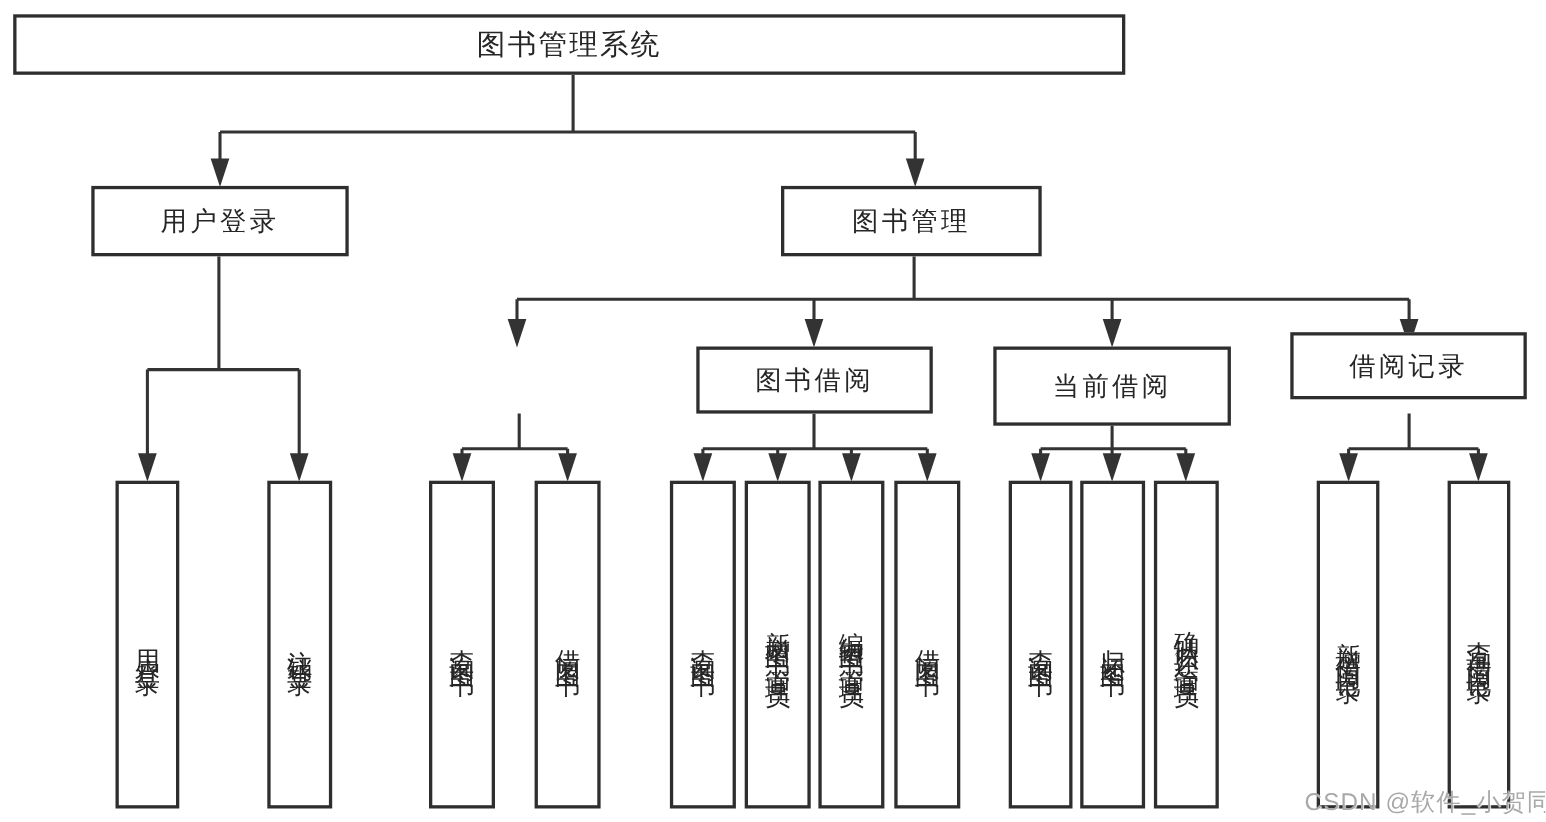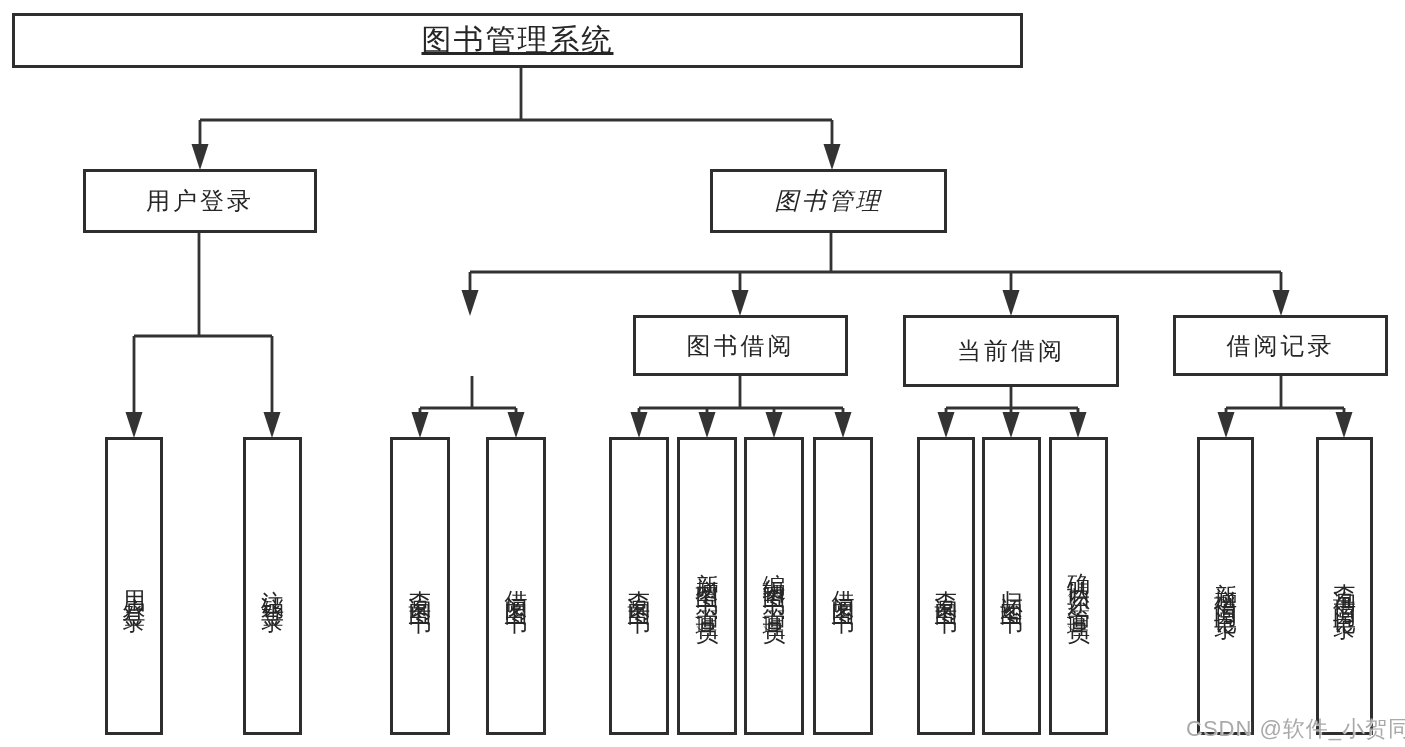--- a/index.html
+++ b/index.html
@@ -6,21 +6,21 @@
   .canvas {
     position:relative; width:1405px; height:747px; background:#ffffff;
     font-family:"Liberation Sans","DejaVu Sans",sans-serif; color:#262626; overflow:hidden;
   }
   .connectors { position:absolute; left:0; top:0; }
   .box {
     position:absolute; background:#ffffff; border:3px solid #2e2e2e; box-sizing:border-box;
     display:flex; align-items:center; justify-content:center;
   }
   .box.h span { font-size:24px; letter-spacing:3px; white-space:nowrap; }
-  .box.root span { font-size:30px; letter-spacing:2px;text-decoration:underline; }
+  .box.root span { font-size:26px; letter-spacing:2px; }
   .box.v span {
     writing-mode:vertical-rl; text-orientation:mixed;
     font-size:23px; letter-spacing:7px; line-height:1;
   }
   .watermark {
     position:absolute; left:1186px; top:714px; z-index:5;
     color:#a9a9a9; font-size:22px; letter-spacing:1px; white-space:nowrap;
     text-shadow:1px 1px 1px rgba(255,255,255,0.9);
   }
 </style>
@@ -62,31 +62,31 @@
     </g>
   </svg>
 
   <div class="box h root" style="left:12px;top:13px;width:1011px;height:55px;">
     <span>图书管理系统</span>
   </div>
 
   <div class="box h" style="left:83px;top:169px;width:234px;height:64px;">
     <span>用户登录</span>
   </div>
-  <div class="box h" style="left:710px;top:169px;width:237px;height:64px;font-style:italic;">
+  <div class="box h" style="left:710px;top:169px;width:237px;height:64px;">
     <span>图书管理</span>
   </div>
 
   <div class="box h" style="left:633px;top:315px;width:215px;height:61px;">
     <span>图书借阅</span>
   </div>
   <div class="box h" style="left:903px;top:315px;width:216px;height:72px;">
     <span>当前借阅</span>
   </div>
-  <div class="box h" style="left:1173px;top:315px;width:215px;height:61px;">
+  <div class="box h" style="left:1173px;top:302px;width:215px;height:61px;">
     <span>借阅记录</span>
   </div>
 
   <div class="box v" style="left:105px;top:437px;width:58px;height:298px;">
     <span>用户登录</span>
   </div>
   <div class="box v" style="left:243px;top:437px;width:59px;height:298px;">
     <span>注销登录</span>
   </div>
 

